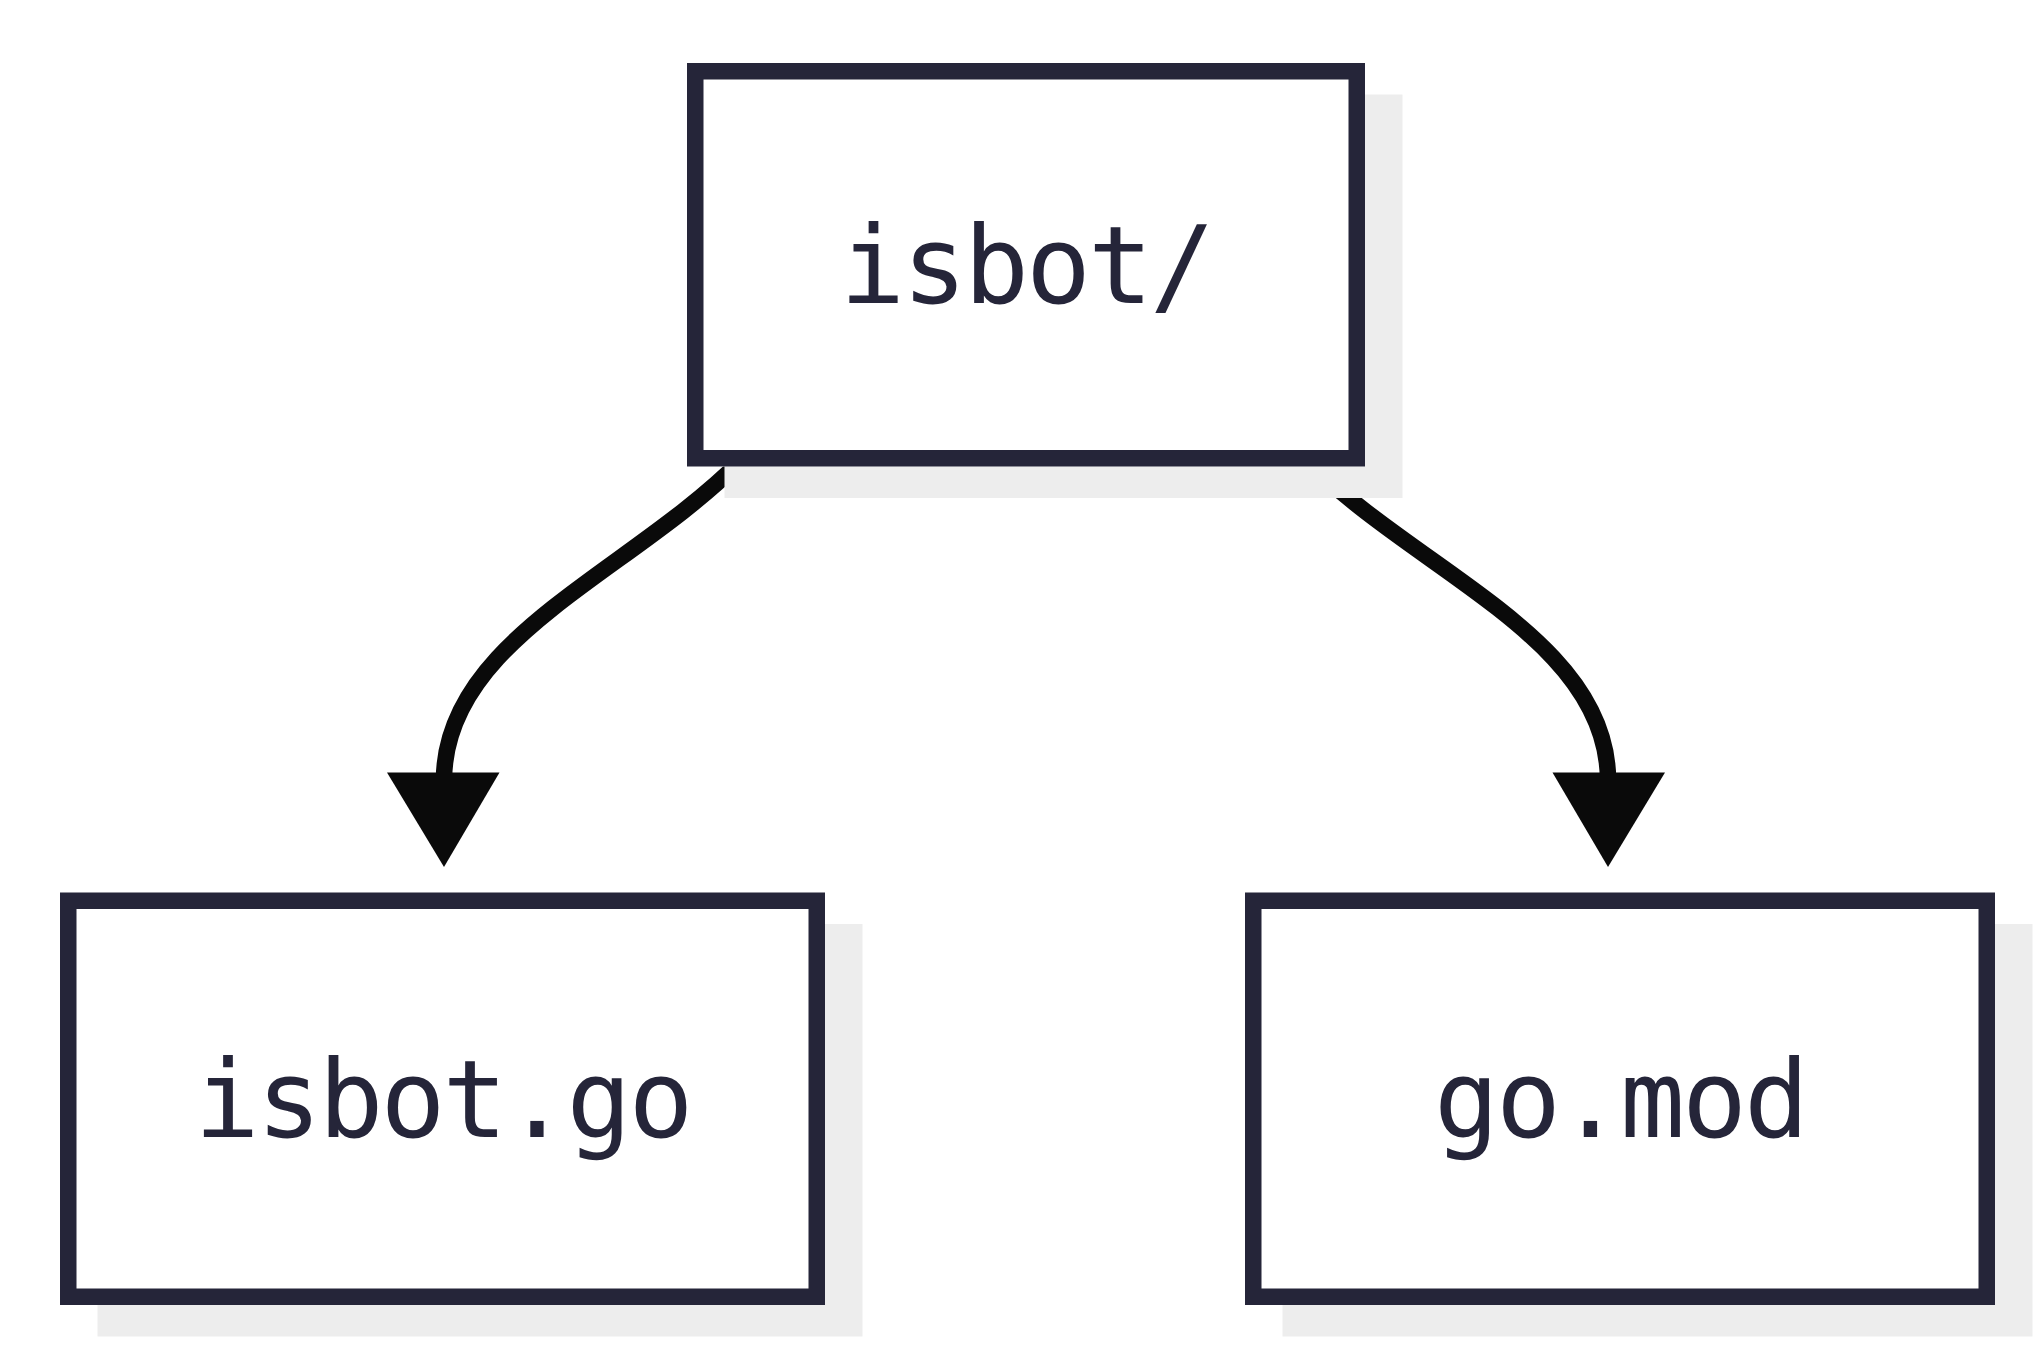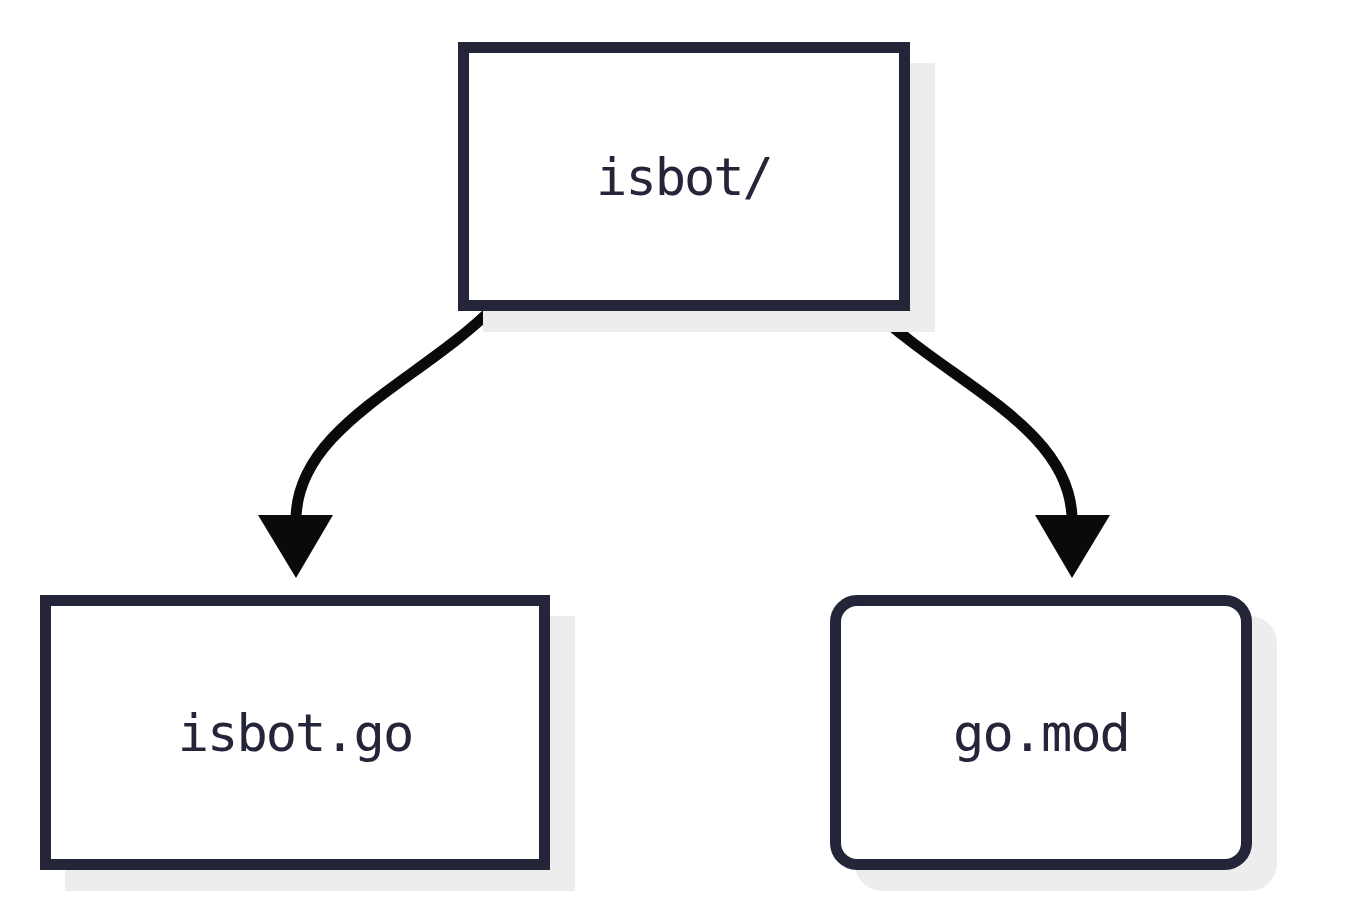--- a/index.html
+++ b/index.html
@@ -28,43 +28,42 @@
     z-index: 2;
     box-sizing: border-box;
     background: #ffffff;
     border: 11px solid #252539;
     box-shadow: 25px 21px 0 0 #ededed;
     display: flex;
     align-items: center;
     justify-content: center;
   }
   .node-label {
-    font-size: 52px;
+    font-size: 72px;
     color: #252539;
     letter-spacing: -2px;
     white-space: nowrap;
   }
   .node-root {
     left: 458px;
     top: 42px;
     width: 452px;
     height: 269px;
   }
   .node-main {
     left: 40px;
     top: 595px;
     width: 510px;
     height: 275px;
   }
   .node-gomod {
     left: 830px;
     top: 595px;
-    width: 422px;
+    width: 500px;
     height: 275px;
-    border-radius: 27px;
   }
 </style>
 </head>
 <body>
 
 <div class="canvas">
 
   <svg class="edges-layer" viewBox="0 0 1358 911" xmlns="http://www.w3.org/2000/svg">
 
     <g>

